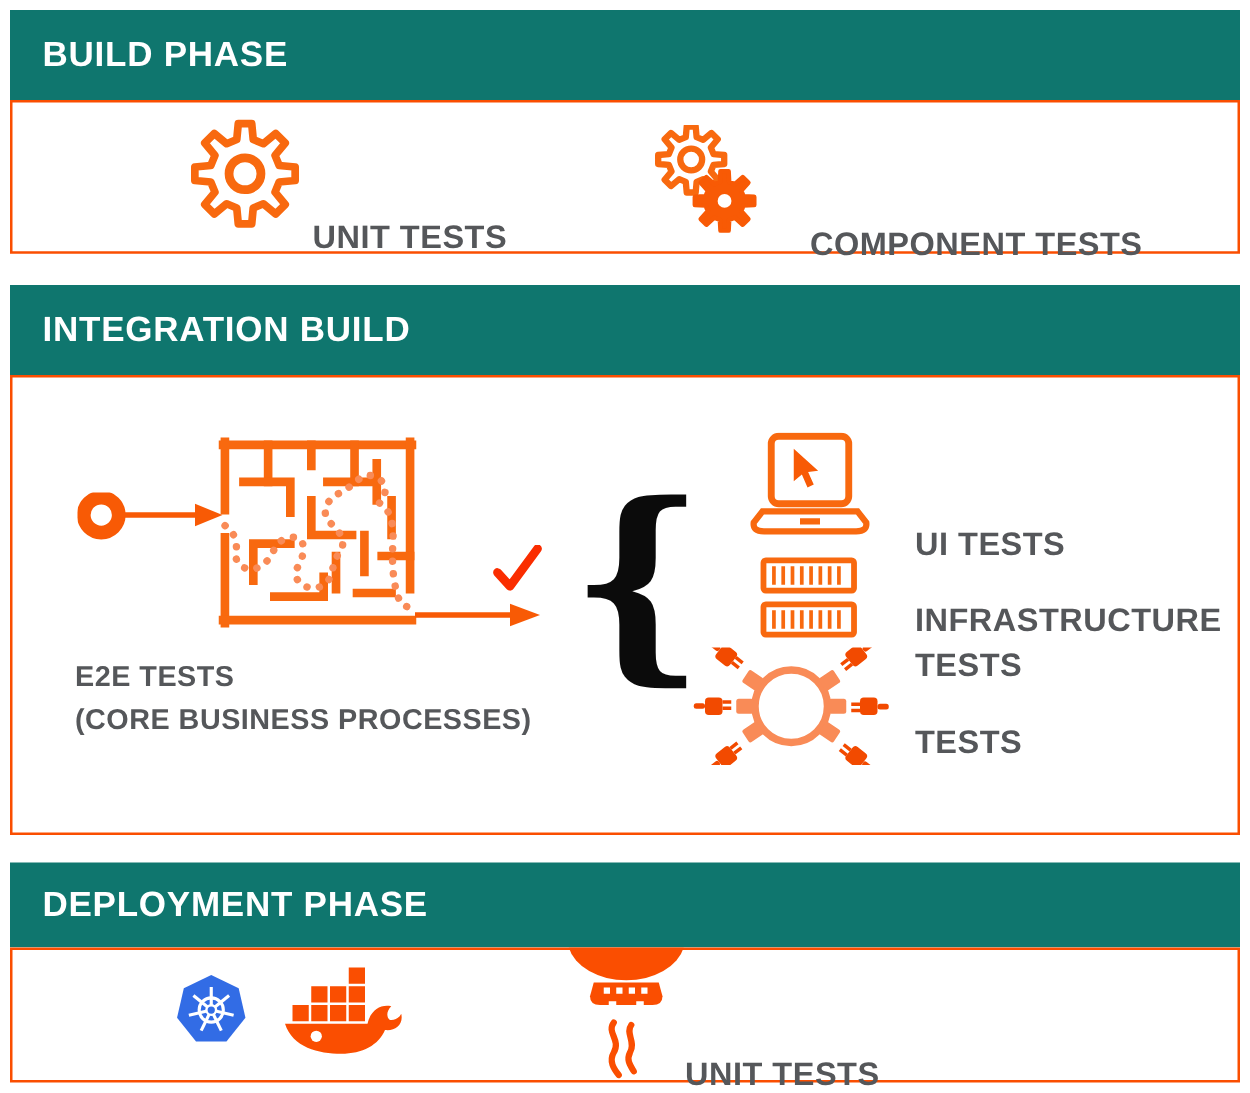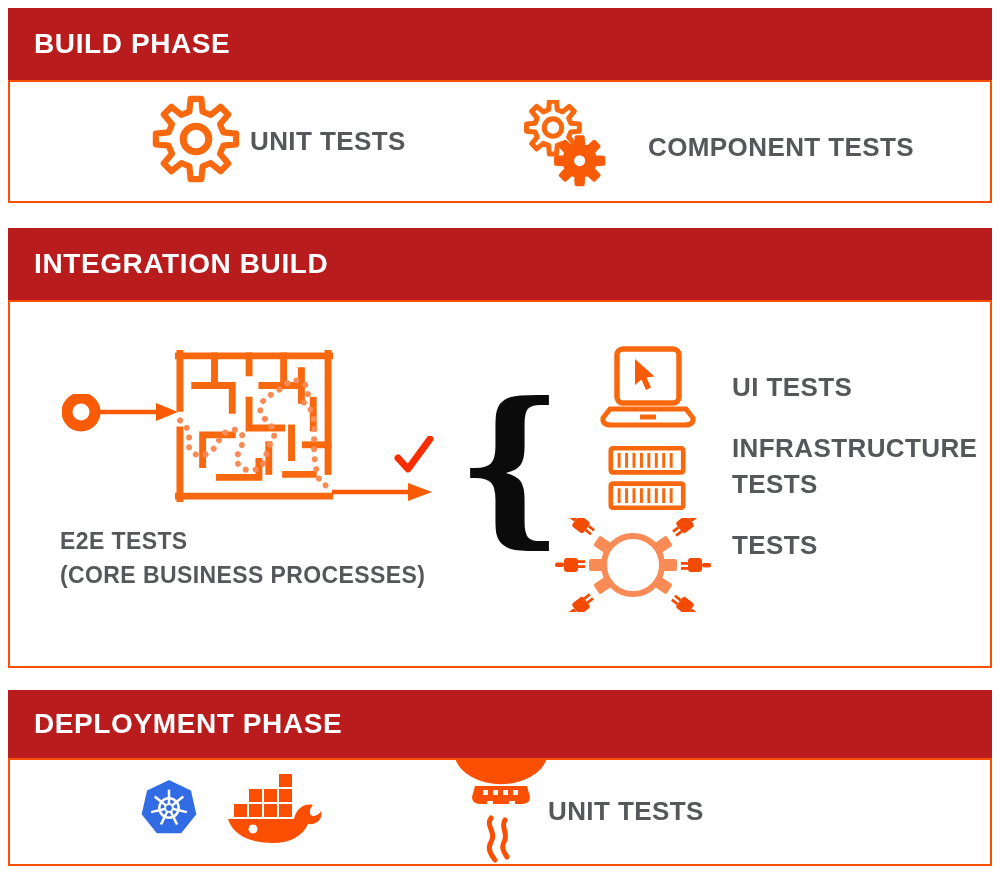--- a/index.html
+++ b/index.html
@@ -1,22 +1,22 @@
 <!DOCTYPE html>
 <html><head>
 <meta charset="utf-8">
 <style>
   html,body{margin:0;padding:0;background:#fff;}
   body{width:1000px;height:874px;position:relative;font-family:"Liberation Sans",sans-serif;overflow:hidden;}
-  .phase-header{position:absolute;left:8px;right:8px;background:#b91c1c;color:#fff;
+  .phase-header{position:absolute;left:8px;right:8px;background:#0f766e;color:#fff;
     display:flex;align-items:center;padding-left:26px;box-sizing:border-box;
     font-size:28px;font-weight:bold;letter-spacing:.6px;}
   .phase-body{position:absolute;left:8px;right:8px;background:#fff;border:2px solid #FA4E01;box-sizing:border-box;}
   .abs{position:absolute;}
-  .label{color:#55575A;font-size:26px;font-weight:bold;letter-spacing:.4px;white-space:nowrap;}
+  .label{color:#55575A;font-size:26px;font-weight:bold;letter-spacing:.4px;white-space:nowrap;margin-top:48px;}
   .label span{display:block;line-height:36px;}
   #build-header{top:8px;height:72px;}
   #build-body{top:80px;height:123px;}
   #integration-header{top:228px;height:72px;}
   #integration-body{top:300px;height:368px;}
   #deployment-header{top:690px;height:68px;}
   #deployment-body{top:758px;height:108px;}
   .e2e-label{position:absolute;left:50px;top:222px;color:#55575A;font-size:23px;font-weight:bold;letter-spacing:.4px;}
   .e2e-label span{display:block;line-height:34px;}
   .brace{position:absolute;left:455px;top:74px;width:90px;height:176px;display:flex;align-items:center;justify-content:center;

